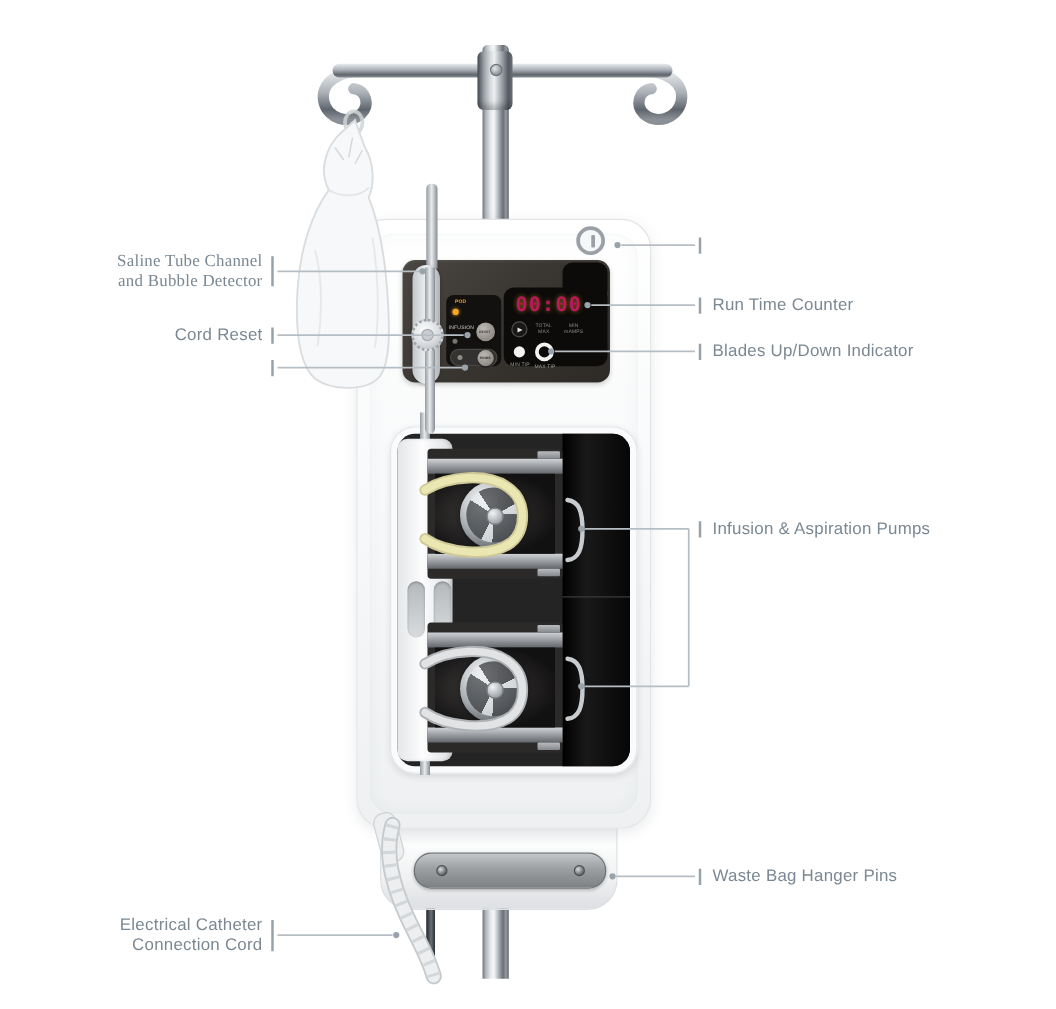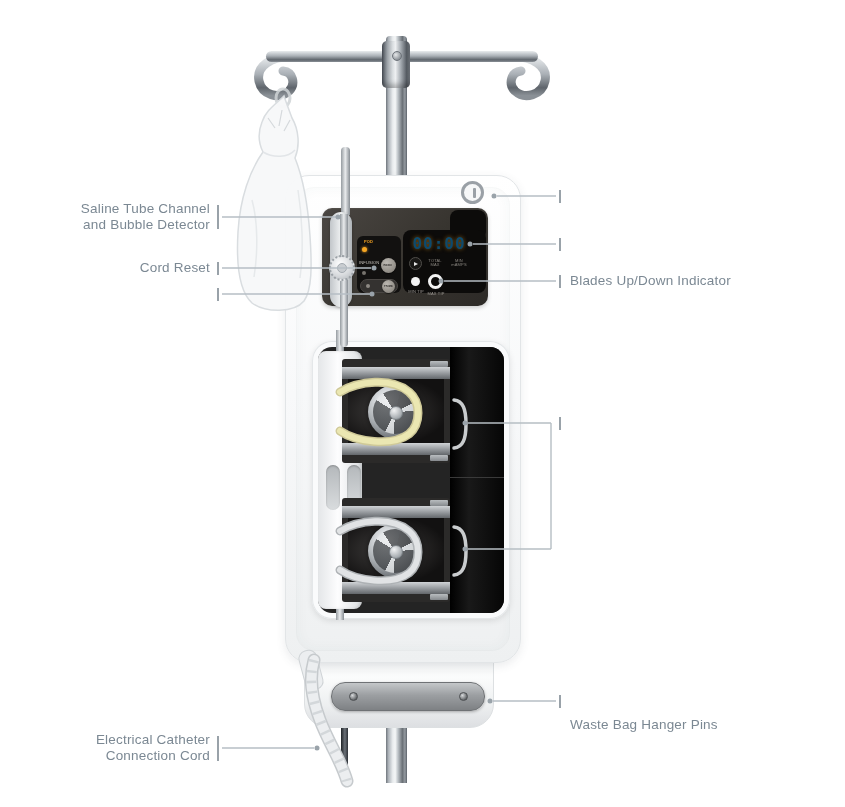--- a/index.html
+++ b/index.html
@@ -50,21 +50,21 @@
     display:flex;flex-direction:column;white-space:nowrap;letter-spacing:.3px;}
   .microbox.ctr{transform-origin:center top;align-items:center;}
   .led{border-radius:50%;}
   .round-btn{border-radius:50%;display:flex;align-items:center;justify-content:center;
     background:radial-gradient(circle at 38% 32%,#bcb8b2,#8a867f 80%);box-shadow:0 1px 1px rgba(0,0,0,.5);}
   .round-btn .microbox{transform:scale(.33);transform-origin:center center;color:#2e2c29;font-weight:bold;}
   .prime-pill{left:360px;top:279px;width:38px;height:14px;border-radius:8px;
     background:#343230;border:1px solid #4a4744;box-sizing:border-box;}
   .display{left:406px;top:233px;width:66px;height:20px;display:flex;align-items:center;justify-content:center;
     font-family:"DejaVu Sans Mono",monospace;font-weight:bold;font-size:16px;letter-spacing:1px;
-    color:#0c4a6e;text-shadow:0 0 4px rgba(247,164,31,.55);}
+    color:#be185d;text-shadow:0 0 4px rgba(247,164,31,.55);}
   .play-btn{left:409px;top:257px;width:13px;height:13px;border-radius:50%;background:#191816;
     border:1px solid #504e4a;box-sizing:border-box;display:flex;align-items:center;justify-content:center;}
   .play-tri{width:0;height:0;border-left:4px solid #e8e8e8;border-top:2.5px solid transparent;
     border-bottom:2.5px solid transparent;margin-left:1px;}
   .tip-dot{left:411px;top:277px;width:9px;height:9px;border-radius:50%;background:#f3f3f3;}
   .tip-ring{left:428px;top:274px;width:15px;height:15px;border-radius:50%;border:3px solid #f3f3f3;
     box-sizing:border-box;}
 
   
   .tube-v{background:linear-gradient(90deg,#959ba0,#e9ebed 48%,#878d93);}
@@ -287,21 +287,23 @@
       <circle cx="317" cy="748" r="2.5"></circle>
         <circle cx="494" cy="196" r="2.5"></circle>
         <circle cx="470" cy="244" r="2.5"></circle>
       <circle cx="441" cy="281" r="2.5"></circle>
         <circle cx="465" cy="423" r="2.5"></circle>
         <circle cx="465" cy="549" r="2.5"></circle>
       <circle cx="490" cy="701" r="2.5"></circle>
     </g>
   </svg>
 
-  <div class="abs lbl lbl-l" style="top:201px;">Saline Tube Channel
+  <div class="abs lbl lbl-l" style="top:201px;font-family:Liberation Serif, serif;">Saline Tube Channel
 and Bubble Detector</div>
   <div class="abs lbl lbl-l" style="top:260px;">Cord Reset</div>
   <div class="abs lbl lbl-l" style="top:732px;">Electrical Catheter
 Connection Cord</div>
+  <div class="abs lbl lbl-r" style="top:236px;">Run Time Counter</div>
   <div class="abs lbl lbl-r" style="top:273px;">Blades Up/Down Indicator</div>
-  <div class="abs lbl lbl-r" style="top:693px;margin-top:24px;">Waste Bag Hanger Pins</div>
+  <div class="abs lbl lbl-r" style="top:415px;">Infusion &amp; Aspiration Pumps</div>
+  <div class="abs lbl lbl-r" style="top:693px;">Waste Bag Hanger Pins</div>
 
 </div>
 
 </body></html>

